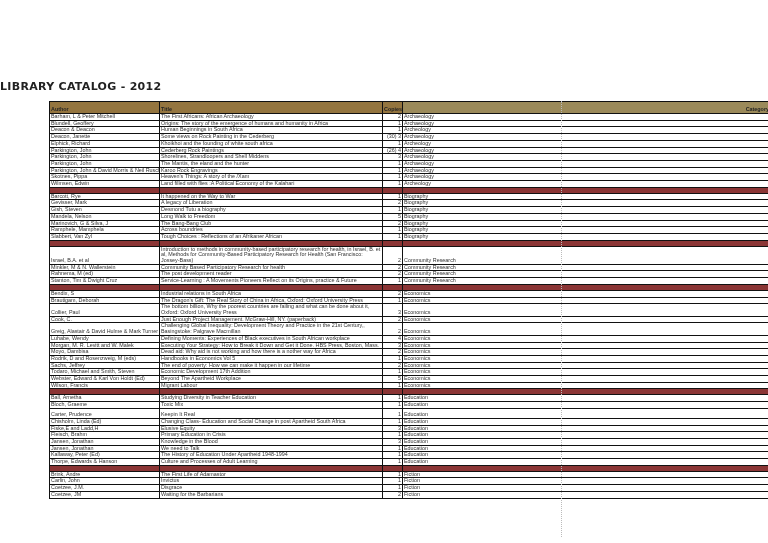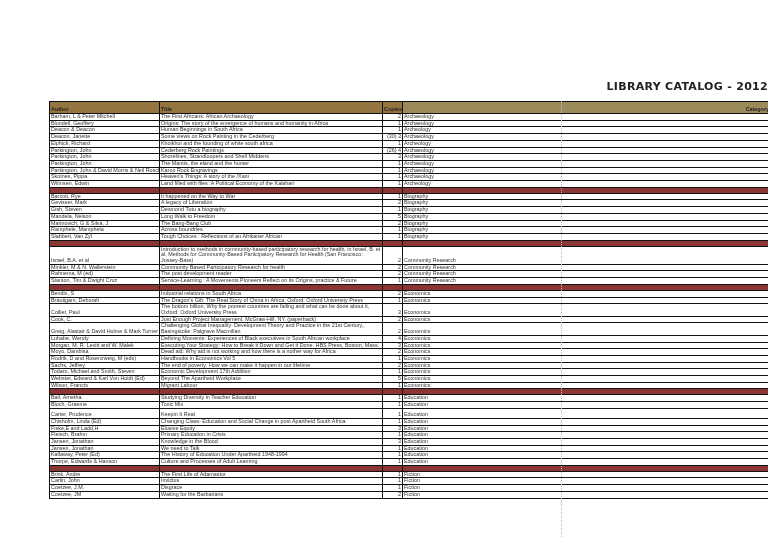--- a/index.html
+++ b/index.html
@@ -1,17 +1,17 @@
 <!DOCTYPE html>
 <html><head>
 <meta charset="utf-8">
 <style>
   html, body { margin:0; padding:0; background:#ffffff; }
   body { width:768px; height:543px; position:relative; overflow:hidden; font-family:"Liberation Sans", sans-serif; color:#222; }
-  .title { position:absolute; left:0; width:768px; top:80px; text-align:right; font-family:"DejaVu Sans", sans-serif; font-weight:bold; font-size:11px; letter-spacing:0.3px; color:#222; }
+  .title { position:absolute; left:0; width:768px; top:80px; text-align:left; font-family:"DejaVu Sans", sans-serif; font-weight:bold; font-size:11px; letter-spacing:0.3px; color:#222; }
   .sheet { position:absolute; left:49px; top:101px; width:721px; }
   table { border-collapse:collapse; table-layout:fixed; width:721px; font-size:5.4px; line-height:5.7px; }
   col.c-author { width:110px; }
   col.c-title { width:223px; }
   col.c-copies { width:20px; }
   col.c-cat { width:368px; }
   td { padding:0 1px; border:0.8px solid #111; white-space:nowrap; overflow:hidden; vertical-align:bottom; color:#333; }
   tr.hdr td { background:#94753f; height:11px; font-weight:bold; color:#222; }
   tr.hdr td.cat { background:#9b8a5a; text-align:right; }
   tr.sep td { background:#8b3535; height:5px; }

